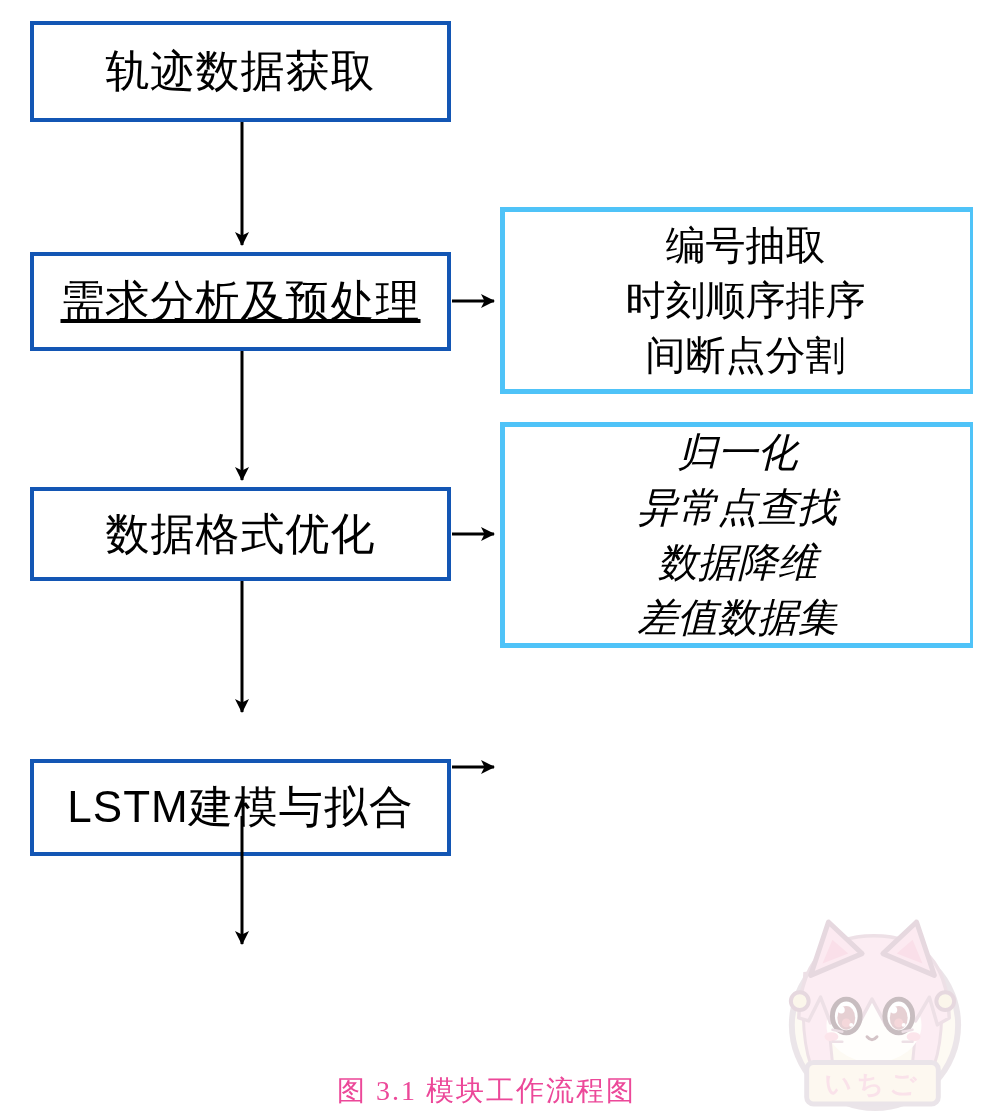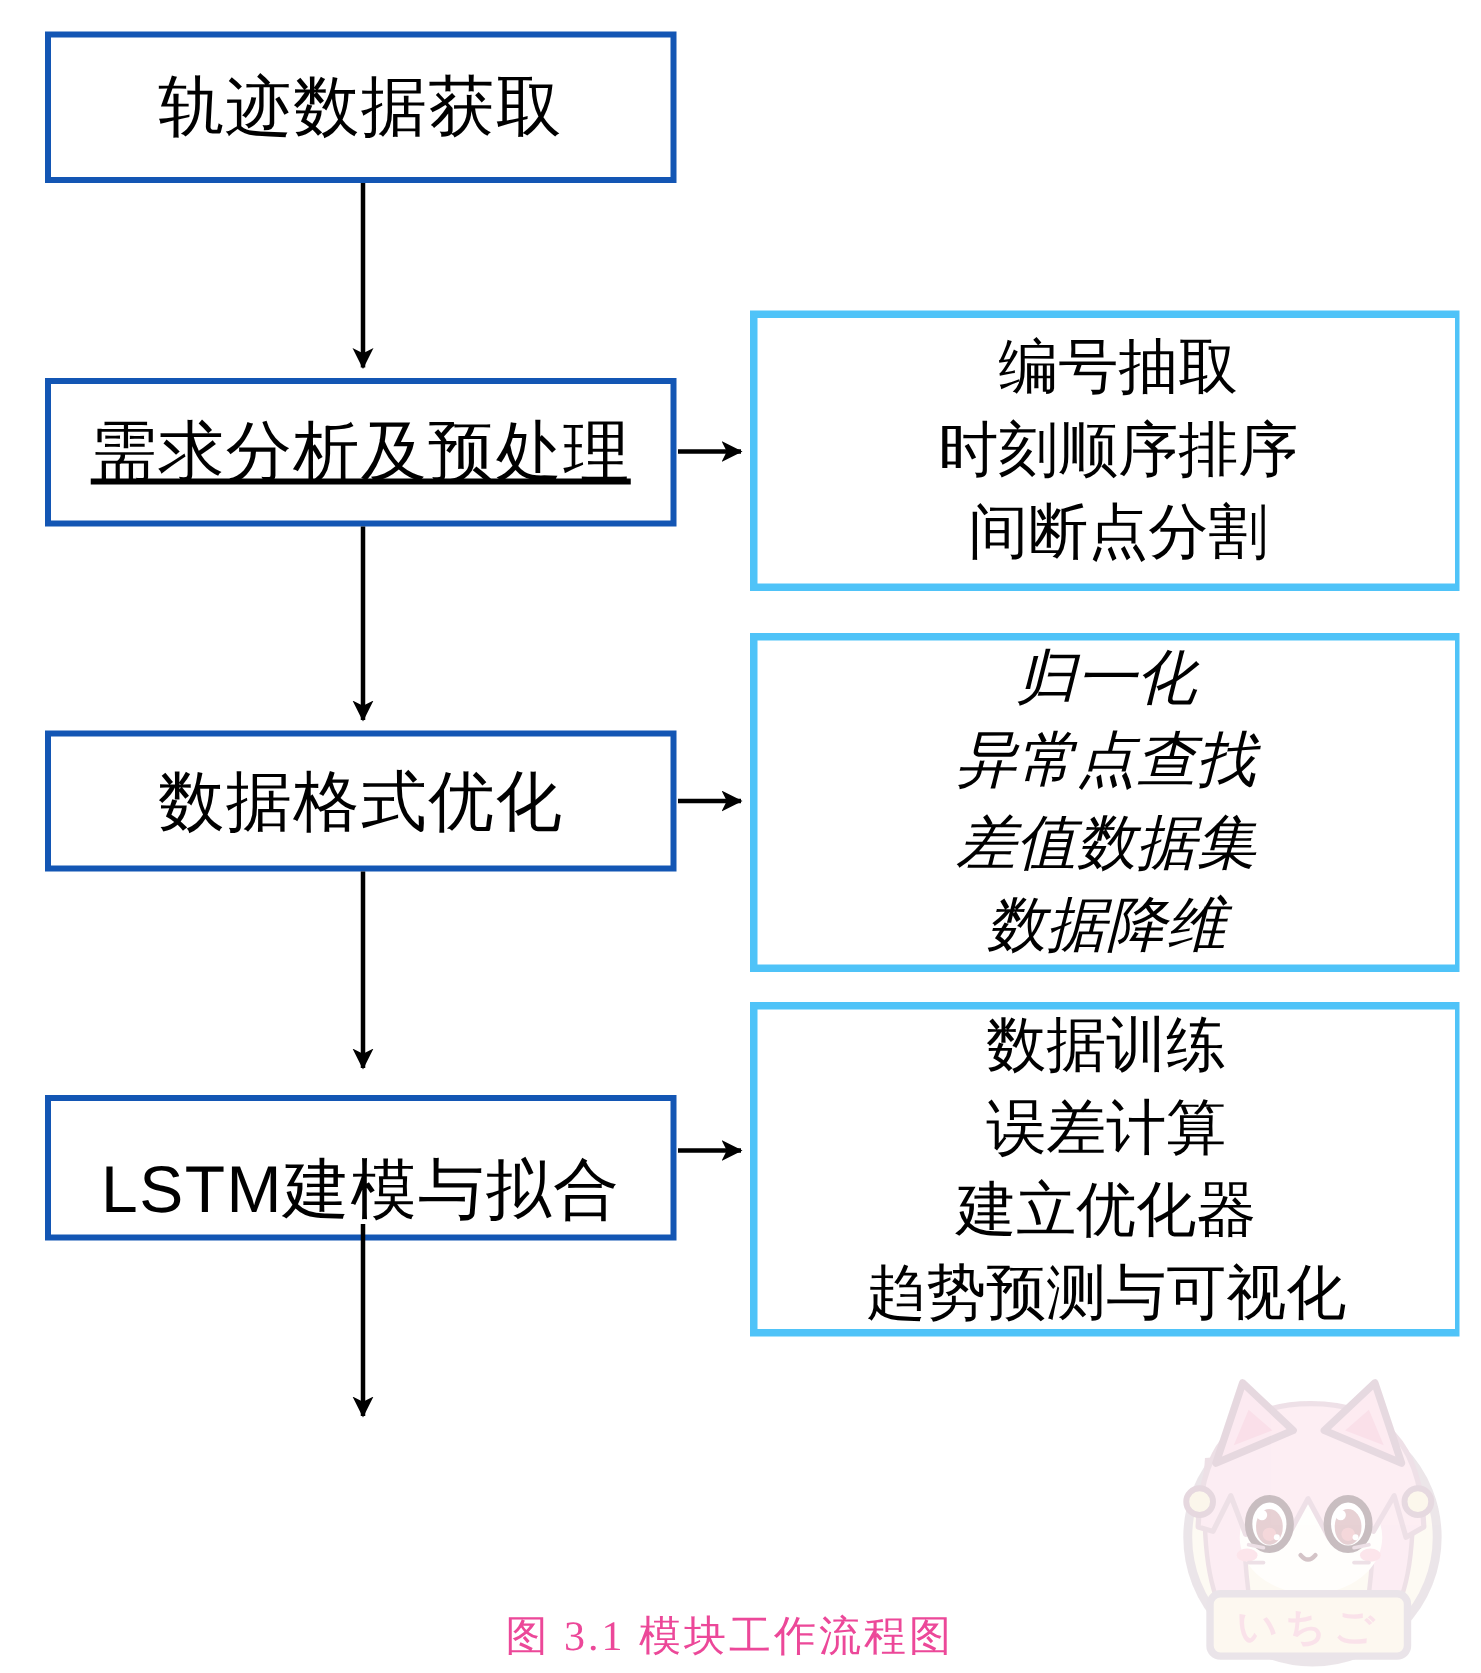--- a/index.html
+++ b/index.html
@@ -35,40 +35,34 @@
 
   <div class="main-box" style="top:21px;height:101px;">
     <span>轨迹数据获取</span>
   </div>
   <div class="main-box" style="top:252px;height:99px;text-decoration:underline;">
     <span>需求分析及预处理</span>
   </div>
   <div class="main-box" style="top:487px;height:94px;">
     <span>数据格式优化</span>
   </div>
-  <div class="main-box" style="top:730px;height:97px;align-items:flex-end;">
+  <div class="main-box" style="top:759px;height:97px;">
     <span>LSTM建模与拟合</span>
   </div>
 
   <div class="detail-box" style="top:207px;height:187px;padding-left:16px;">
     <div class="detail-line">编号抽取</div>
     <div class="detail-line">时刻顺序排序</div>
     <div class="detail-line">间断点分割</div>
   </div>
   <div class="detail-box" style="top:422px;height:226px;font-style:italic;">
     <div class="detail-line">归一化</div>
     <div class="detail-line">异常点查找</div>
+    <div class="detail-line">数据降维</div>
     <div class="detail-line">差值数据集</div>
-    <div class="detail-line">数据降维</div>
-  </div>
-  <div class="detail-box" style="top:668px;height:223px;">
-    <div class="detail-line">数据训练</div>
-    <div class="detail-line">误差计算</div>
-    <div class="detail-line">建立优化器</div>
-    <div class="detail-line">趋势预测与可视化</div>
   </div>
 
   <svg class="arrows" width="987" height="1115" viewBox="0 0 987 1115">
     <defs>
       <marker id="ah" markerUnits="userSpaceOnUse" markerWidth="16" markerHeight="16" refX="13" refY="7" orient="auto">
         <path d="M0,0 L14,7 L0,14 L3.5,7 Z" fill="#000"></path>
       </marker>
     </defs>
     <line x1="242" y1="122" x2="242" y2="245" stroke="#000" stroke-width="3" marker-end="url(#ah)"></line>
     <line x1="242" y1="351" x2="242" y2="480" stroke="#000" stroke-width="3" marker-end="url(#ah)"></line>

